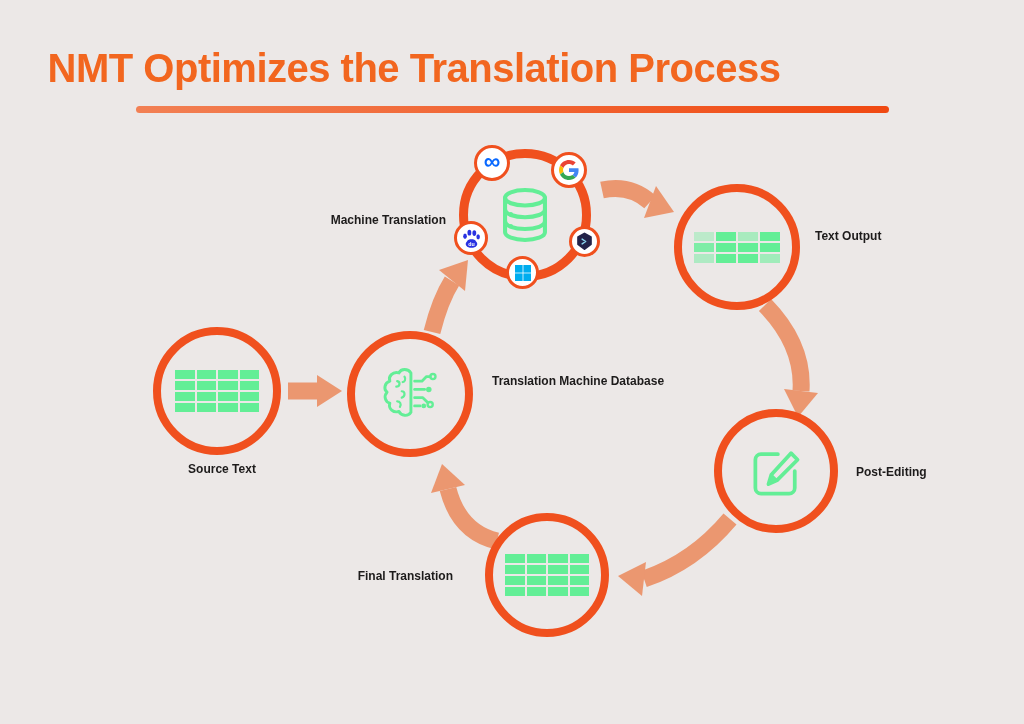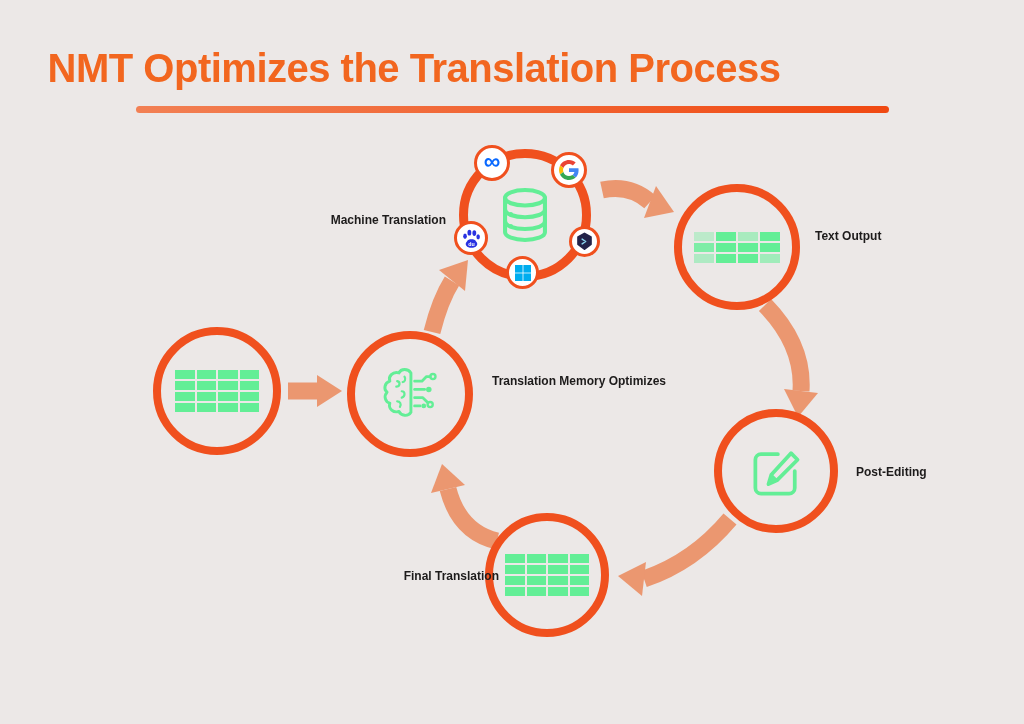--- a/index.html
+++ b/index.html
@@ -88,40 +88,41 @@
         <div class="cell" style="opacity: 1; height: 9px;"></div>
         <div class="cell" style="opacity: 1; height: 9px;"></div>
         <div class="cell" style="opacity: 1; height: 9px;"></div>
         <div class="cell" style="opacity: 1; height: 9px;"></div>
         <div class="cell" style="opacity: 1; height: 9px;"></div>
         <div class="cell" style="opacity: 1; height: 9px;"></div>
         <div class="cell" style="opacity: 1; height: 9px;"></div>
         <div class="cell" style="opacity: 1; height: 9px;"></div>
       </div>
   </div>
+  <div class="label" style="left:137px;top:459px;width:170px;text-align:center;">Source Text</div>
 
   <div class="node" style="left:347px;top:331px;width:126px;height:126px;">
     <div class="ring"></div>
     <svg width="66" height="66" viewBox="0 0 72 72">
       <path class="g-stroke" stroke-width="3.2" d="M37 13 C34 8 26 8 24 13 C17 11 12 17 14 22 C8 24 7 31 11 34 C7 38 9 45 14 46 C12 52 18 57 24 55 C26 60 34 61 37 56 L37 13 Z"></path>
       <path class="g-stroke" stroke-width="2.4" d="M22 22 C26 23 25 28 21 28"></path>
       <path class="g-stroke" stroke-width="2.4" d="M27 33 C31 33 31 39 27 40"></path>
       <path class="g-stroke" stroke-width="2.4" d="M22 44 C25 44 27 47 25 50"></path>
       <path class="g-stroke" stroke-width="2.4" d="M30 17 C32 20 30 23 28 23"></path>
       <path class="g-stroke" stroke-width="3" d="M41 22 H49 L54 17 H58"></path>
       <circle class="g-stroke" stroke-width="2.6" cx="61" cy="17" r="2.8"></circle>
       <path class="g-stroke" stroke-width="3" d="M41 31 H52"></path>
       <circle class="g-fill" cx="56.5" cy="31" r="3"></circle>
       <path class="g-stroke" stroke-width="3" d="M41 40 H50 L55 45"></path>
       <circle class="g-stroke" stroke-width="2.6" cx="58" cy="47.5" r="2.8"></circle>
       <path class="g-stroke" stroke-width="3" d="M41 49 H47"></path>
       <circle class="g-fill" cx="51" cy="49" r="2.6"></circle>
     </svg>
   </div>
-  <div class="label" style="left:492px;top:371px;width:190px;">Translation Memory Optimizes</div>
+  <div class="label" style="left:492px;top:371px;width:190px;">Translation Machine Database</div>
 
   <div class="node" style="left:459px;top:149px;width:132px;height:132px;">
     <div class="ring ring-thick"></div>
     <svg width="58" height="58" viewBox="0 0 64 64">
       <ellipse class="g-stroke" stroke-width="4.5" cx="32" cy="13" rx="22" ry="8.5"></ellipse>
       <path class="g-stroke" stroke-width="4.5" d="M10 13 V51 a22 8.5 0 0 0 44 0 V13"></path>
       <path class="g-stroke" stroke-width="4.5" d="M10 26 a22 8.5 0 0 0 44 0"></path>
       <path class="g-stroke" stroke-width="4.5" d="M10 39 a22 8.5 0 0 0 44 0"></path>
       <circle class="g-fill" cx="16.5" cy="31" r="2.2"></circle>
       <circle class="g-fill" cx="16.5" cy="44" r="2.2"></circle>
@@ -217,16 +218,16 @@
         <div class="cell" style="opacity: 1; height: 9px;"></div>
         <div class="cell" style="opacity: 1; height: 9px;"></div>
         <div class="cell" style="opacity: 1; height: 9px;"></div>
         <div class="cell" style="opacity: 1; height: 9px;"></div>
         <div class="cell" style="opacity: 1; height: 9px;"></div>
         <div class="cell" style="opacity: 1; height: 9px;"></div>
         <div class="cell" style="opacity: 1; height: 9px;"></div>
         <div class="cell" style="opacity: 1; height: 9px;"></div>
       </div>
   </div>
-  <div class="label" style="right:525px;top:566px;white-space:nowrap;text-align:right;">Final Translation</div>
+  <div class="label" style="right:571px;top:566px;white-space:nowrap;text-align:right;">Final Translation</div>
 
 
 </div>
 
 </body></html>

